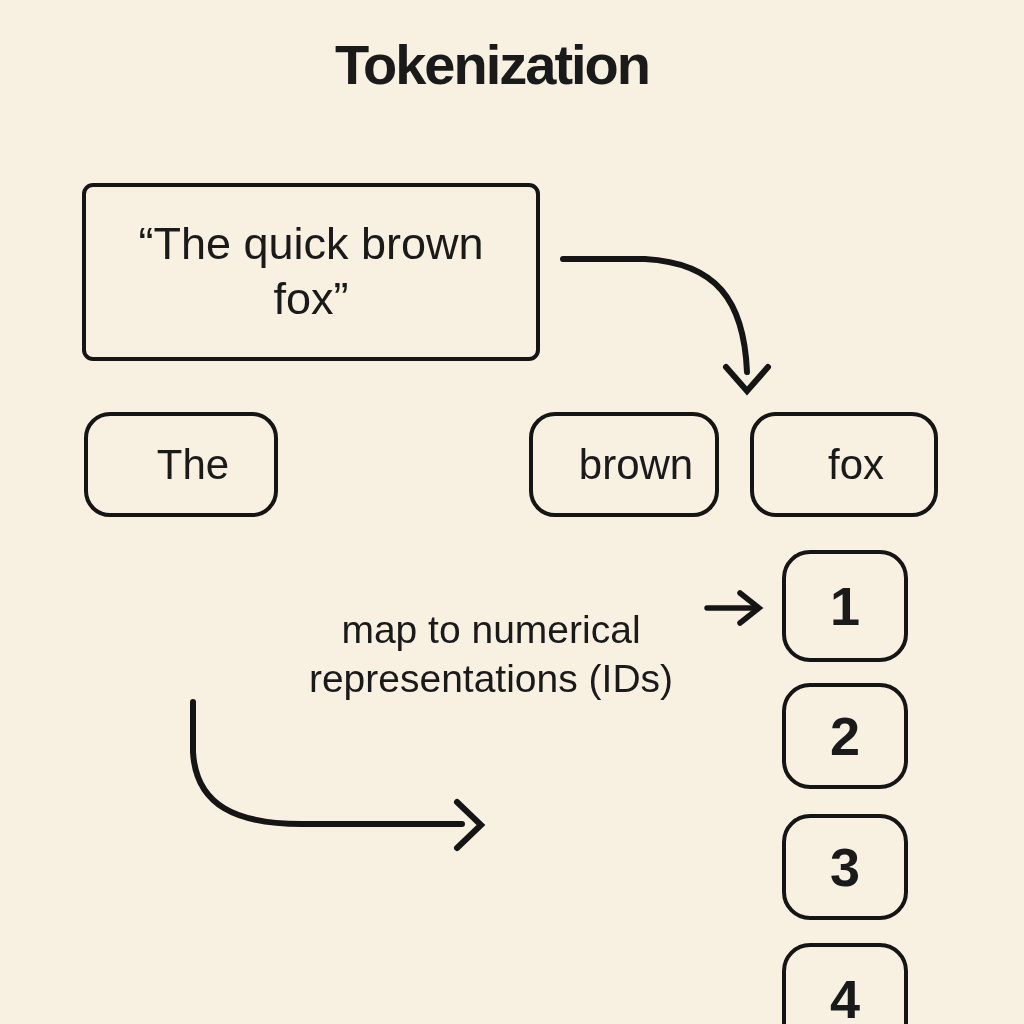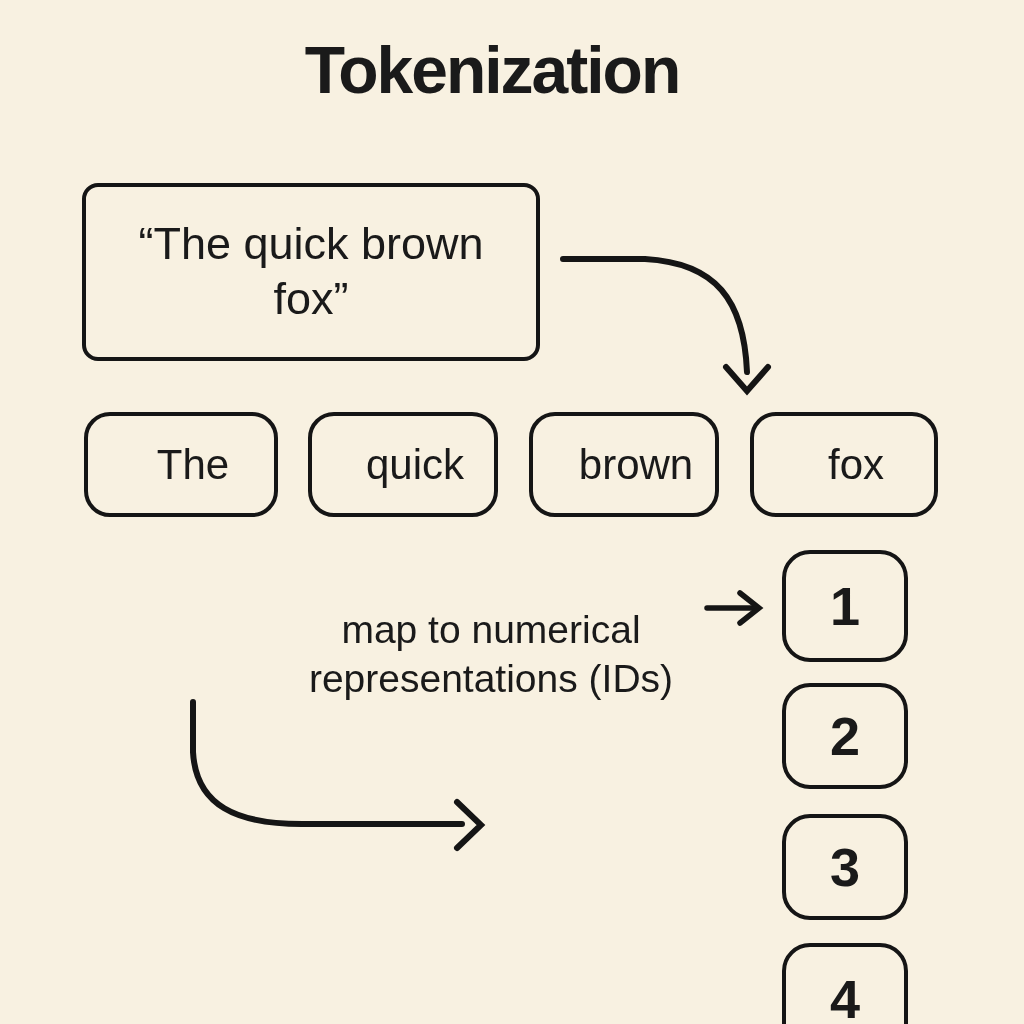--- a/index.html
+++ b/index.html
@@ -14,37 +14,37 @@
     font-family:"Liberation Sans","DejaVu Sans",sans-serif;
     color:var(--text);
     overflow:hidden;
     position:relative;
   }
   .canvas{position:absolute;inset:0;}
   .title{
     position:absolute;
     top:32px;left:0;width:984px;
     text-align:center;
-    font-size:66px;
+    font-size:56px;
     font-weight:700;
     letter-spacing:-2px;
     color:var(--text);
   }
   .box{
     position:absolute;
     border:4.5px solid var(--stroke);
     display:flex;
     align-items:center;
     justify-content:center;
     text-align:center;
     background:transparent;
   }
   .source-box{
     left:82px;top:183px;width:458px;height:178px;
-    border-radius:16px;
+    border-radius:11px;
     font-size:45px;
     line-height:1.22;
     padding:0 12px;
   }
   .token-box{
     top:412px;height:105px;
     border-radius:26px;
     font-size:42px;
     padding-left:24px;
   }
@@ -90,23 +90,20 @@
 
   <h1 class="title">Tokenization</h1>
 
   <div class="box source-box">
     <span>“The quick brown fox”</span>
   </div>
 
   <div class="box token-box token-0">
     <span>The</span>
   </div>
-  <div class="box token-box token-1">
-    <span>quick</span>
-  </div>
   <div class="box token-box token-3">
     <span>fox</span>
   </div>
   <div class="box token-box token-2">
     <span>brown</span>
   </div>
 
   <div class="map-label">map to numerical representations (IDs)</div>
 
   <div class="box id-box id-0">

